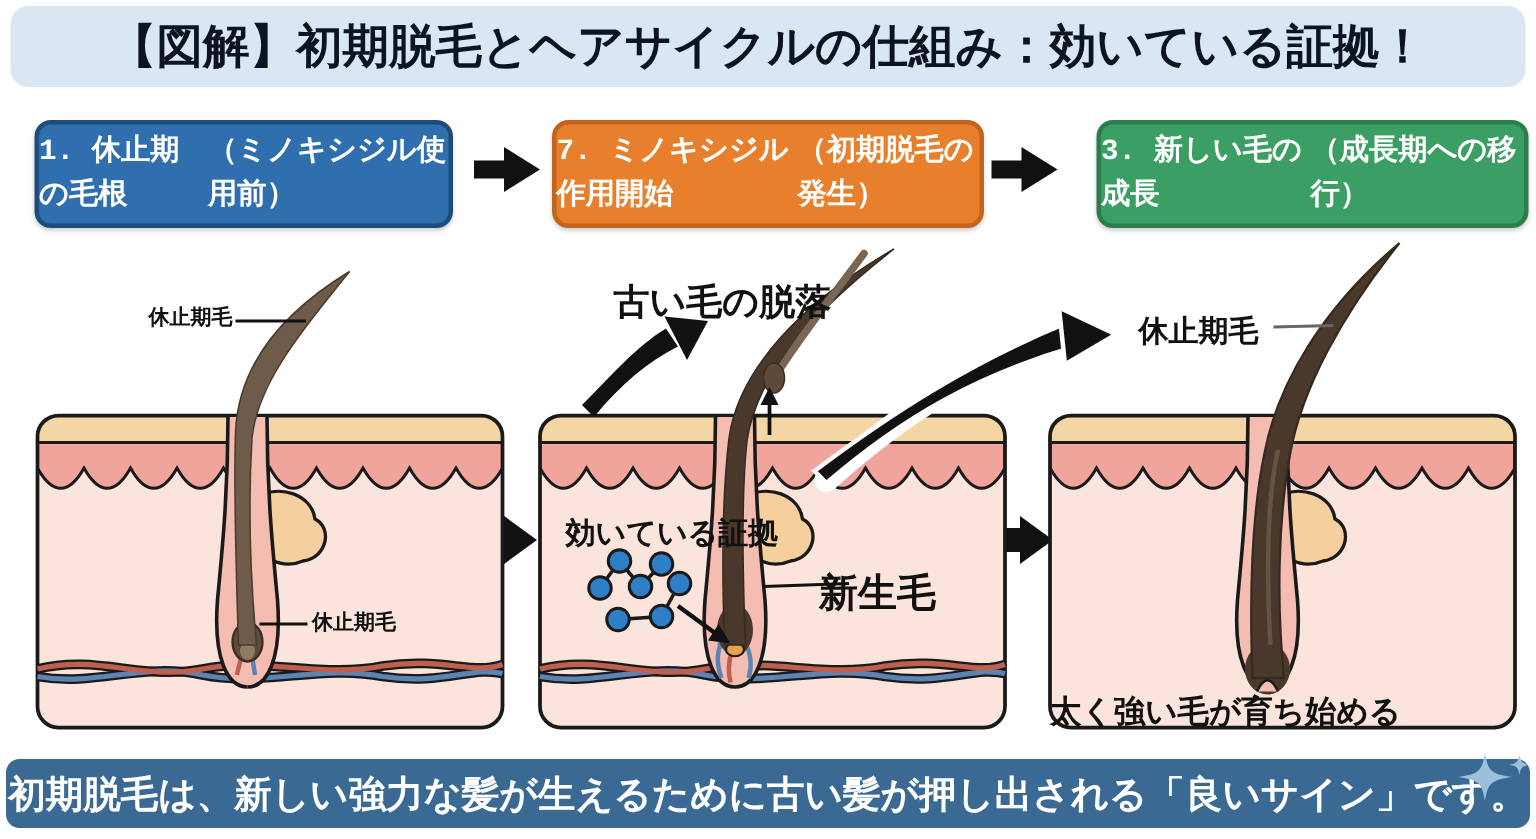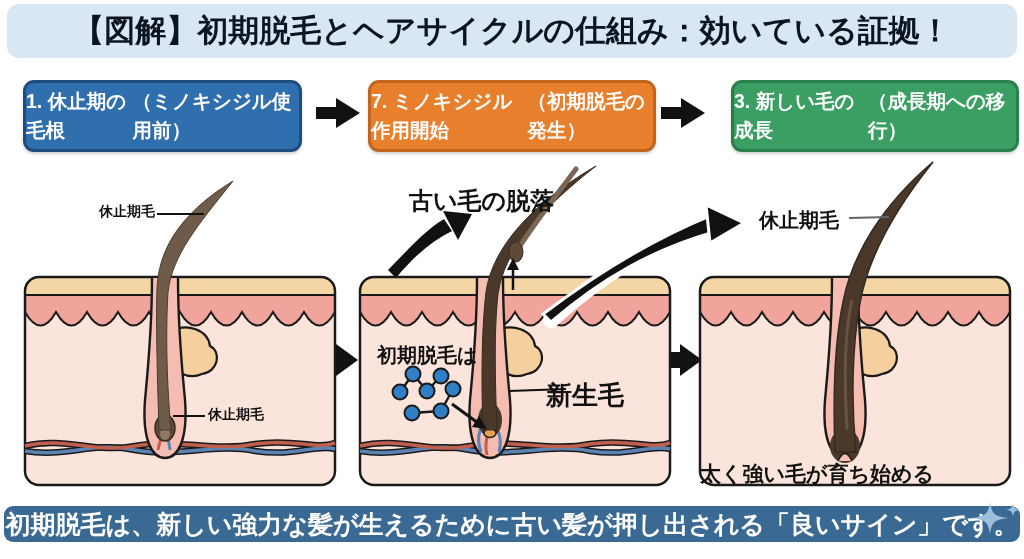--- a/index.html
+++ b/index.html
@@ -1,17 +1,17 @@
 <!DOCTYPE html>
 <html style="--title-bg: #d9e7f2; --title-text: #0c1420; --footer-bg: #3a6a94; --footer-text: #ffffff; --sparkle: #9cc0dc;"><head>
 <meta charset="utf-8">
 <style>
   html,body{margin:0;padding:0;background:#fff;}
   #stage{position:relative;width:1024px;height:559px;background:#fff;overflow:hidden;
-         font-family:Liberation Sans, sans-serif;}
+         font-family:Liberation Mono, monospace;}
   #art,#sparkle-svg{position:absolute;left:0;top:0;}
   #art{z-index:1;}
   .html-layer{position:absolute;left:0;top:0;width:100%;height:100%;z-index:2;}
   #title-bar{position:absolute;left:7px;right:7px;top:4px;height:54px;
     background:var(--title-bg,#d9e7f2);border-radius:12px;
     display:flex;align-items:center;justify-content:center;}
   #title-bar span{font-size:31px;font-weight:900;color:var(--title-text,#0c1420);letter-spacing:0px;}
   .step-box{position:absolute;top:80px;height:66px;border:3px solid #333;border-radius:11px;
     display:flex;align-items:center;justify-content:center;
     color:#fff;font-weight:bold;font-size:19.5px;line-height:1.5;
@@ -20,21 +20,21 @@
   #step-2{left:368px;width:282px;}
   #step-3{left:712px;width:282px;margin-left:19px;}
   .lbl{position:absolute;font-weight:bold;color:#111;white-space:nowrap;font-size:14px;}
   #lbl-p1-hair{left:73px;top:203px;width:82px;text-align:right;}
   #lbl-p1-follicle{left:208px;top:406px;}
   #lbl-p2-shed{left:409px;top:185px;font-size:24px;}
   #lbl-p2-drug{left:377px;top:342px;font-size:20px;}
   #lbl-p2-newhair{left:546px;top:378px;font-size:26px;}
   #lbl-p3-hair{left:759px;top:207px;font-size:20px;}
   #lbl-p3-caption{left:700px;top:460px;width:308px;text-align:left;font-size:21px;}
-  #footer-bar{position:absolute;left:4px;right:4px;top:506px;height:36px;
+  #footer-bar{position:absolute;left:4px;right:4px;top:506px;height:46px;
     background:var(--footer-bg,#3a6a94);border-radius:9px;
     display:flex;align-items:center;justify-content:center;}
   #footer-bar span{color:var(--footer-text,#fff);font-size:25px;font-weight:bold;white-space:nowrap;}
   #sparkle-svg{z-index:3;}
 </style>
 </head>
 <body>
 
 <div id="stage">
 
@@ -179,21 +179,21 @@
     </div>
     <div id="step-3" class="step-box" style="background: rgb(59, 158, 99); border-color: rgb(43, 126, 74);">
       <span>3. 新しい毛の成長</span>
       <span>（成長期への移行）</span>
     </div>
 
     <div class="lbl" id="lbl-p1-hair">休止期毛</div>
     <div class="lbl" id="lbl-p1-follicle">休止期毛</div>
 
     <div class="lbl" id="lbl-p2-shed">古い毛の脱落</div>
-    <div class="lbl" id="lbl-p2-drug">初期脱毛は</div>
+    <div class="lbl" id="lbl-p2-drug">効いている証拠</div>
     <div class="lbl" id="lbl-p2-newhair">新生毛</div>
 
     <div class="lbl" id="lbl-p3-hair">休止期毛</div>
     <div class="lbl" id="lbl-p3-caption">太く強い毛が育ち始める</div>
 
     <div id="footer-bar">
       <span>初期脱毛は、新しい強力な髪が生えるために古い髪が押し出される「良いサイン」です。</span>
     </div>
   </div>
 

